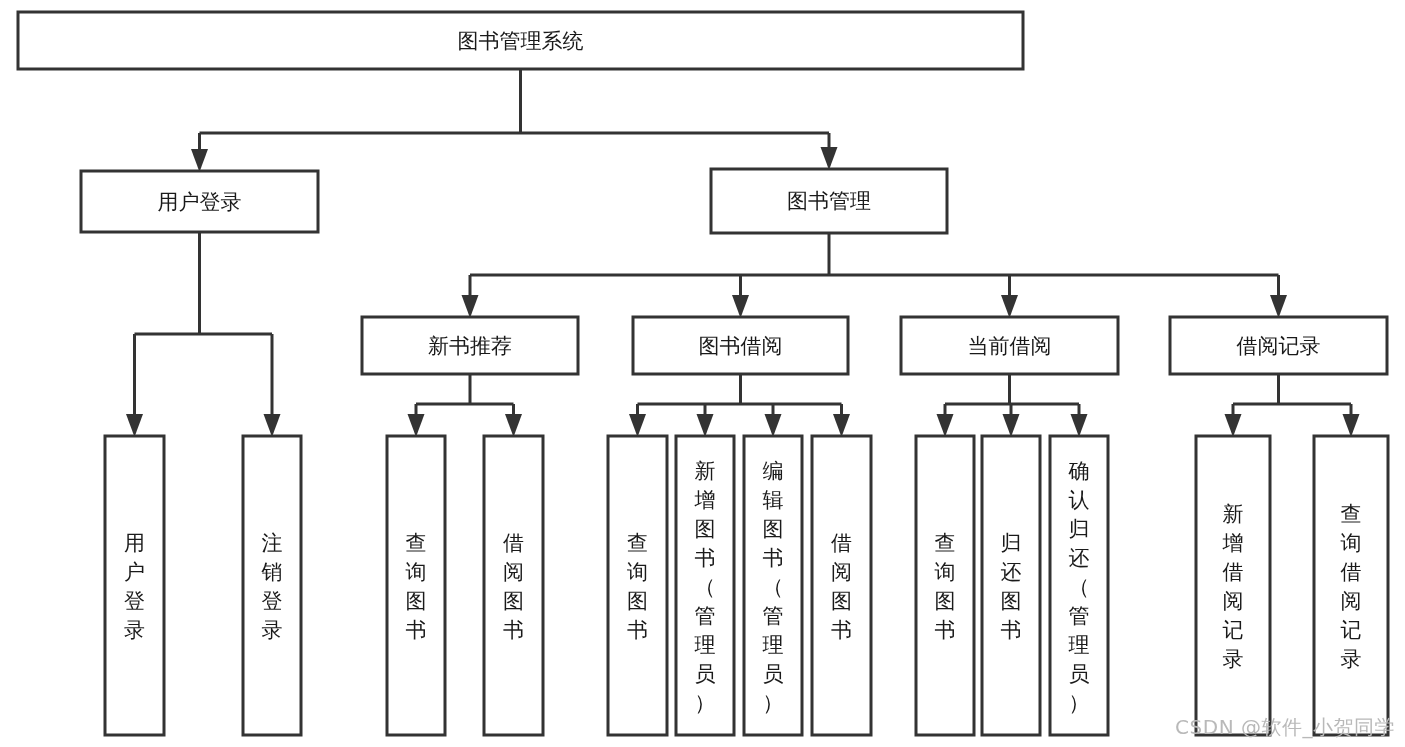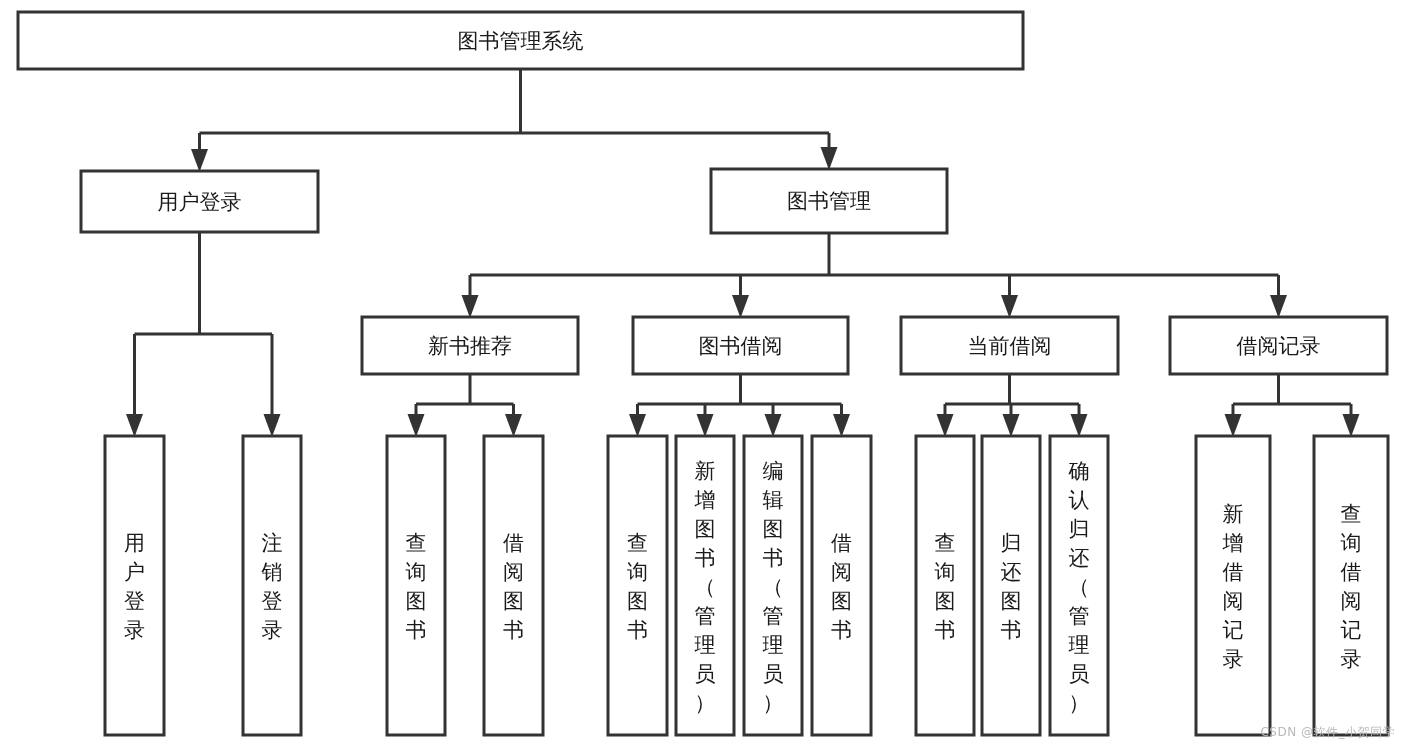--- a/index.html
+++ b/index.html
@@ -44,21 +44,21 @@
     fill: #1a1a1a;
     font-family: "DejaVu Sans", "Liberation Sans", sans-serif;
     font-size: 21px;
     text-anchor: middle;
   }
   .watermark {
     position: absolute;
     right: 10px;
     bottom: 6px;
     font-family: "DejaVu Sans", "Liberation Sans", sans-serif;
-    font-size: 12px;
+    font-size: 20px;
     color: #b9b9b9;
     letter-spacing: 0.5px;
     white-space: nowrap;
     user-select: none;
   }
 </style>
 </head>
 <body>
 
 <svg id="diagram" viewBox="0 0 1405 747">

